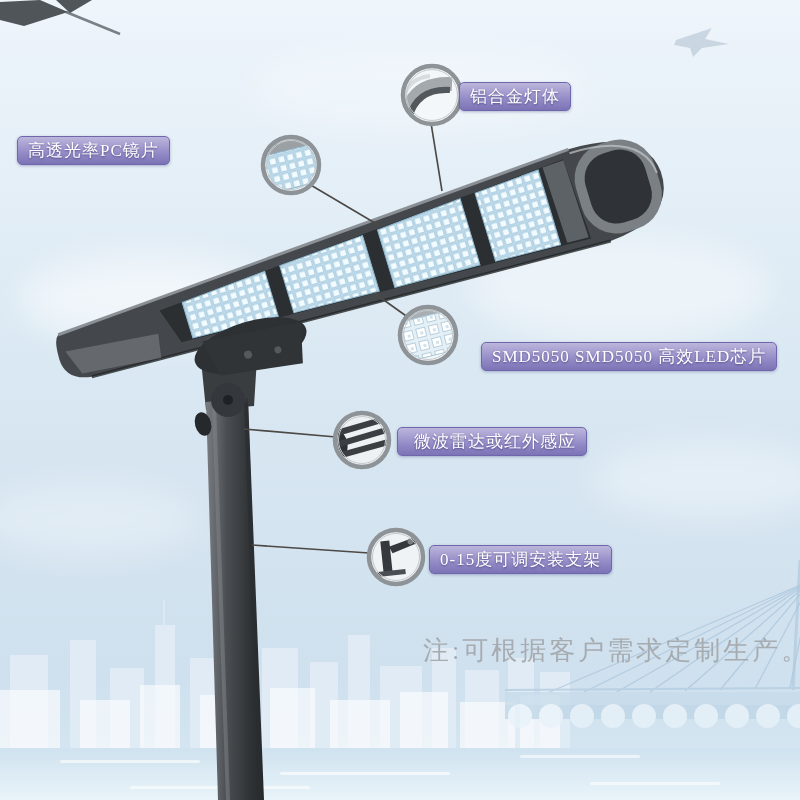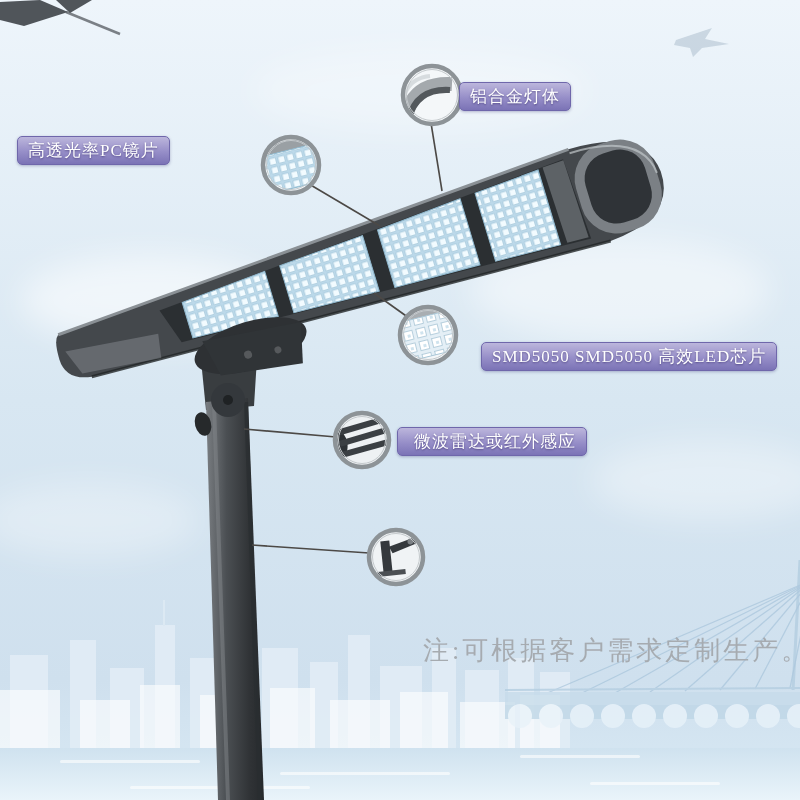--- a/index.html
+++ b/index.html
@@ -262,16 +262,17 @@
     </g>
     <circle cx="396" cy="557" r="27" fill="none" stroke="#8d9397" stroke-width="4.5"></circle>
     <circle cx="396" cy="557" r="23.5" fill="none" stroke="#c4c9cc" stroke-width="1"></circle>
   </g>
 </svg>
 
 <div class="label" id="label-lamp-body">铝合金灯体</div>
 <div class="label" id="label-pc-lens">高透光率PC镜片</div>
 <div class="label" id="label-led-chip">SMD5050 SMD5050 高效LED芯片</div>
 <div class="label" id="label-sensor">微波雷达或红外感应</div>
+<div class="label" id="label-bracket">0-15度可调安装支架</div>
 
 <div class="note">注:可根据客户需求定制生产。</div>
 
 </div>
 
 </body></html>

